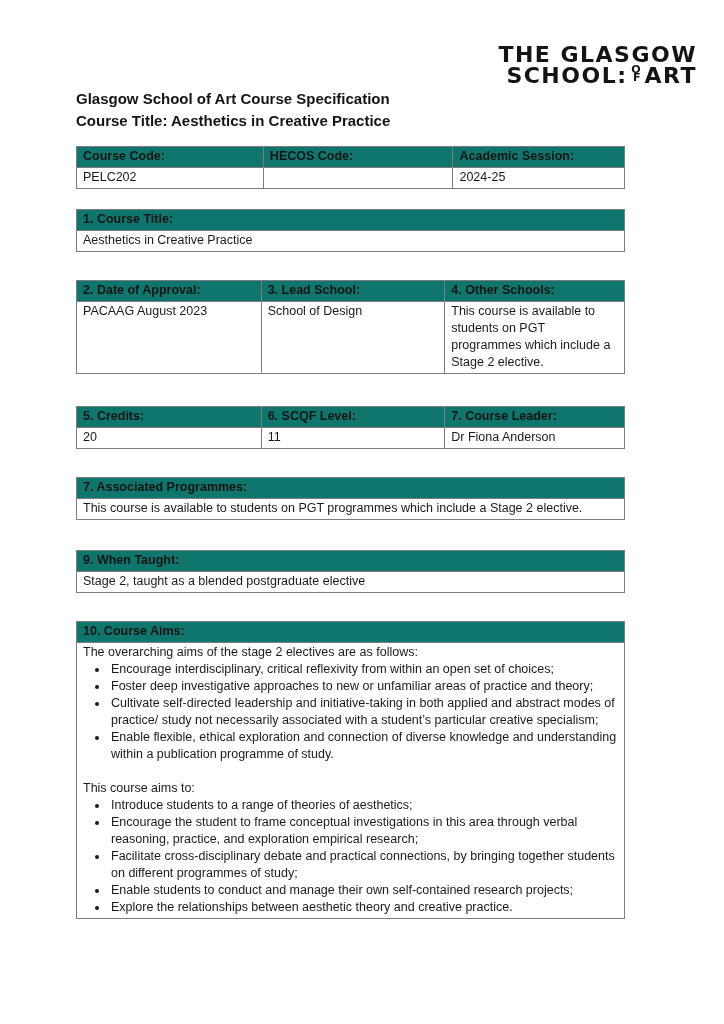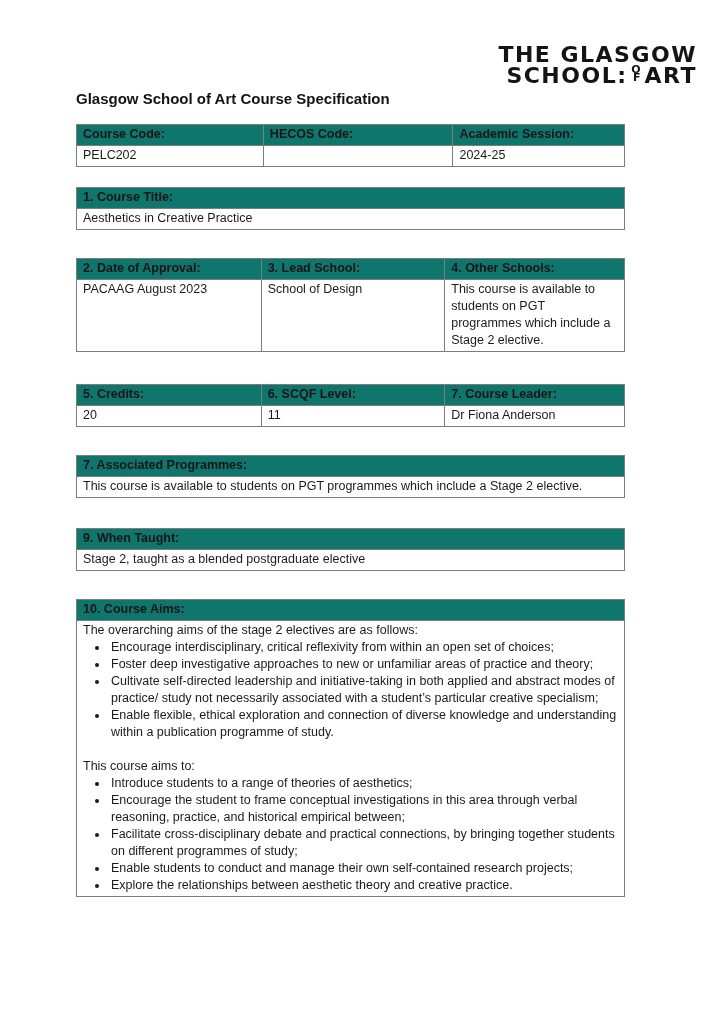--- a/index.html
+++ b/index.html
@@ -100,20 +100,21 @@
 
   <div class="logo">
     <div><span>THE GLASGOW</span></div>
     <div><span>SCHOOL:</span><span class="of">OF</span><span>ART</span></div>
   </div>
 
   <div class="content">
 
     <div class="doc-title">
       <div>Glasgow School of Art Course Specification</div>
+      <div>Course Title: Aesthetics in Creative Practice</div>
     </div>
 
 
     <table class="mt-info">
       <colgroup>
           <col style="width:34.1%">
           <col style="width:34.6%">
           <col style="width:31.3%">
         </colgroup>
       <tbody>
@@ -214,21 +215,21 @@
           <ul>
             <li>Encourage interdisciplinary, critical reflexivity from within an open set of choices;</li>
             <li>Foster deep investigative approaches to new or unfamiliar areas of practice and theory;</li>
             <li>Cultivate self-directed leadership and initiative-taking in both applied and abstract modes of practice/ study not necessarily associated with a student’s particular creative specialism;</li>
             <li>Enable flexible, ethical exploration and connection of diverse knowledge and understanding within a publication programme of study.</li>
           </ul>
           <div class="blank-line"></div>
           <div>This course aims to:</div>
           <ul>
             <li>Introduce students to a range of theories of aesthetics;</li>
-            <li>Encourage the student to frame conceptual investigations in this area through verbal reasoning, practice, and historical empirical between;</li>
+            <li>Encourage the student to frame conceptual investigations in this area through verbal reasoning, practice, and exploration empirical research;</li>
             <li>Facilitate cross-disciplinary debate and practical connections, by bringing together students on different programmes of study;</li>
             <li>Enable students to conduct and manage their own self-contained research projects;</li>
             <li>Explore the relationships between aesthetic theory and creative practice.</li>
           </ul>
         </td>
       </tr>
     </tbody>
       </table>
 
   </div>

